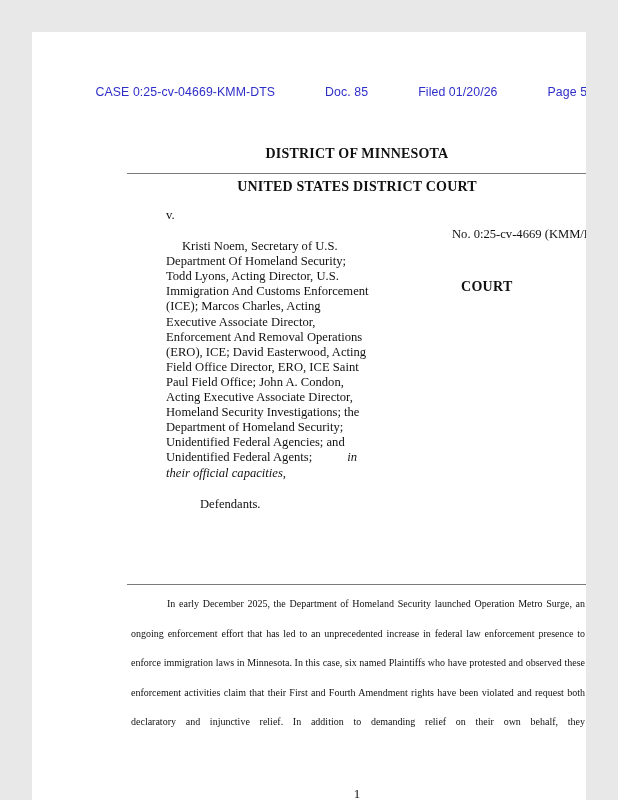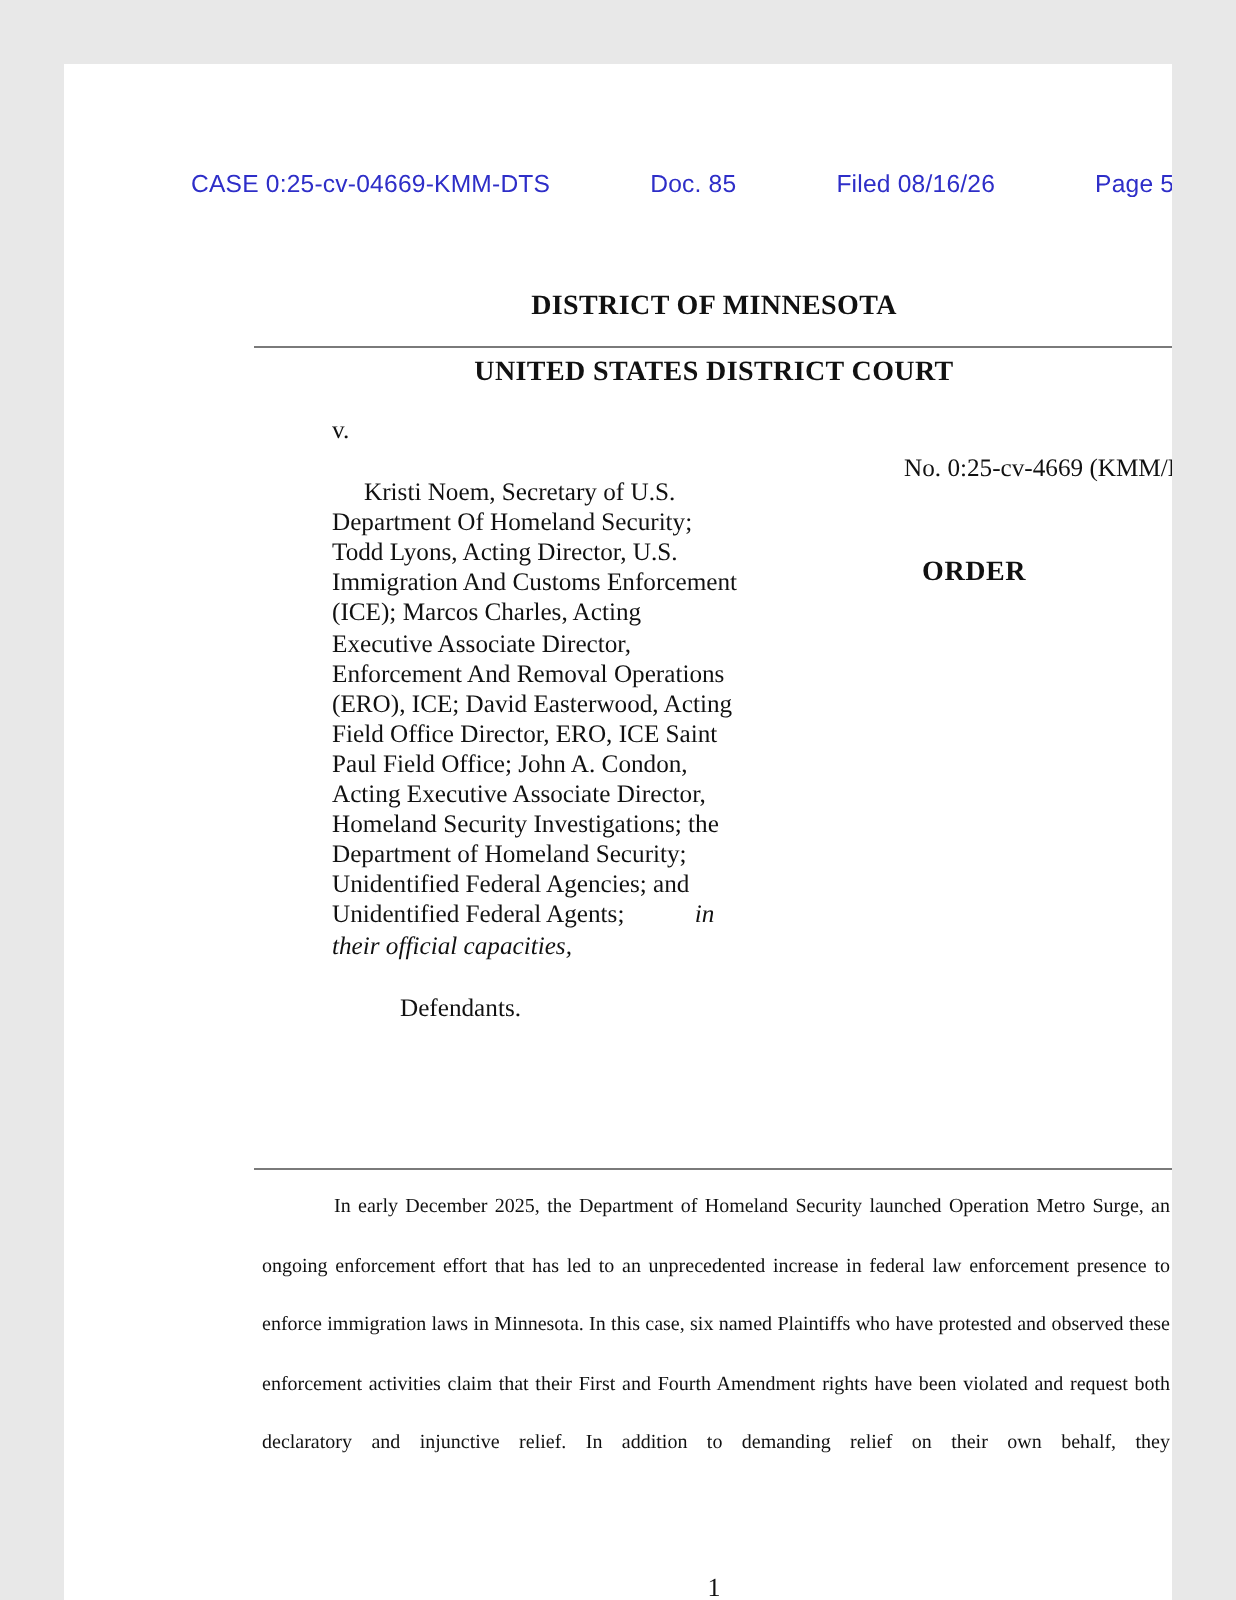--- a/index.html
+++ b/index.html
@@ -106,40 +106,40 @@
   }
 </style>
 </head>
 <body>
 
 <div class="page">
 
   <header class="stamp" style="color: rgb(46, 46, 200);">
     <span>CASE 0:25-cv-04669-KMM-DTS</span>
     <span>Doc. 85</span>
-    <span>Filed 08/16/26</span>
+    <span>Filed 01/20/26</span>
     <span>Page 5 of 83</span>
   </header>
 
   <div class="court-title">
     <div>DISTRICT OF MINNESOTA</div>
     <div>UNITED STATES DISTRICT COURT</div>
   </div>
 
   <div class="rule rule-top"></div>
 
   <section class="caption">
     <div class="left-col">
       <p class="versus">v.</p>
       <p class="party defendants"><span>Kristi Noem, Secretary of U.S. Department Of Homeland Security; Todd Lyons, Acting Director, U.S. Immigration And Customs Enforcement (ICE); Marcos Charles, Acting Executive Associate Director, Enforcement And Removal Operations (ERO), ICE; David Easterwood, Acting Field Office Director, ERO, ICE Saint Paul Field Office; John A. Condon, Acting Executive Associate Director, Homeland Security Investigations; the Department of Homeland Security; Unidentified Federal Agencies; and Unidentified Federal Agents; </span><em>in their official capacities,</em></p>
       <p class="role role-def">Defendants.</p>
     </div>
     <div class="right-col">
       <div class="case-number">No. 0:25-cv-4669 (KMM/DTS)</div>
-      <div class="order-label">ORDER</div>
+      <div class="order-label">COURT</div>
     </div>
   </section>
 
   <div class="rule rule-bottom"></div>
 
   <main class="body-text">
     <p>In early December 2025, the Department of Homeland Security launched Operation Metro Surge, an ongoing enforcement effort that has led to an unprecedented increase in federal law enforcement presence to enforce immigration laws in Minnesota. In this case, six named Plaintiffs who have protested and observed these enforcement activities claim that their First and Fourth Amendment rights have been violated and request both declaratory and injunctive relief. In addition to demanding relief on their own behalf, they</p>
   </main>
 
   <footer class="page-number">1</footer>

